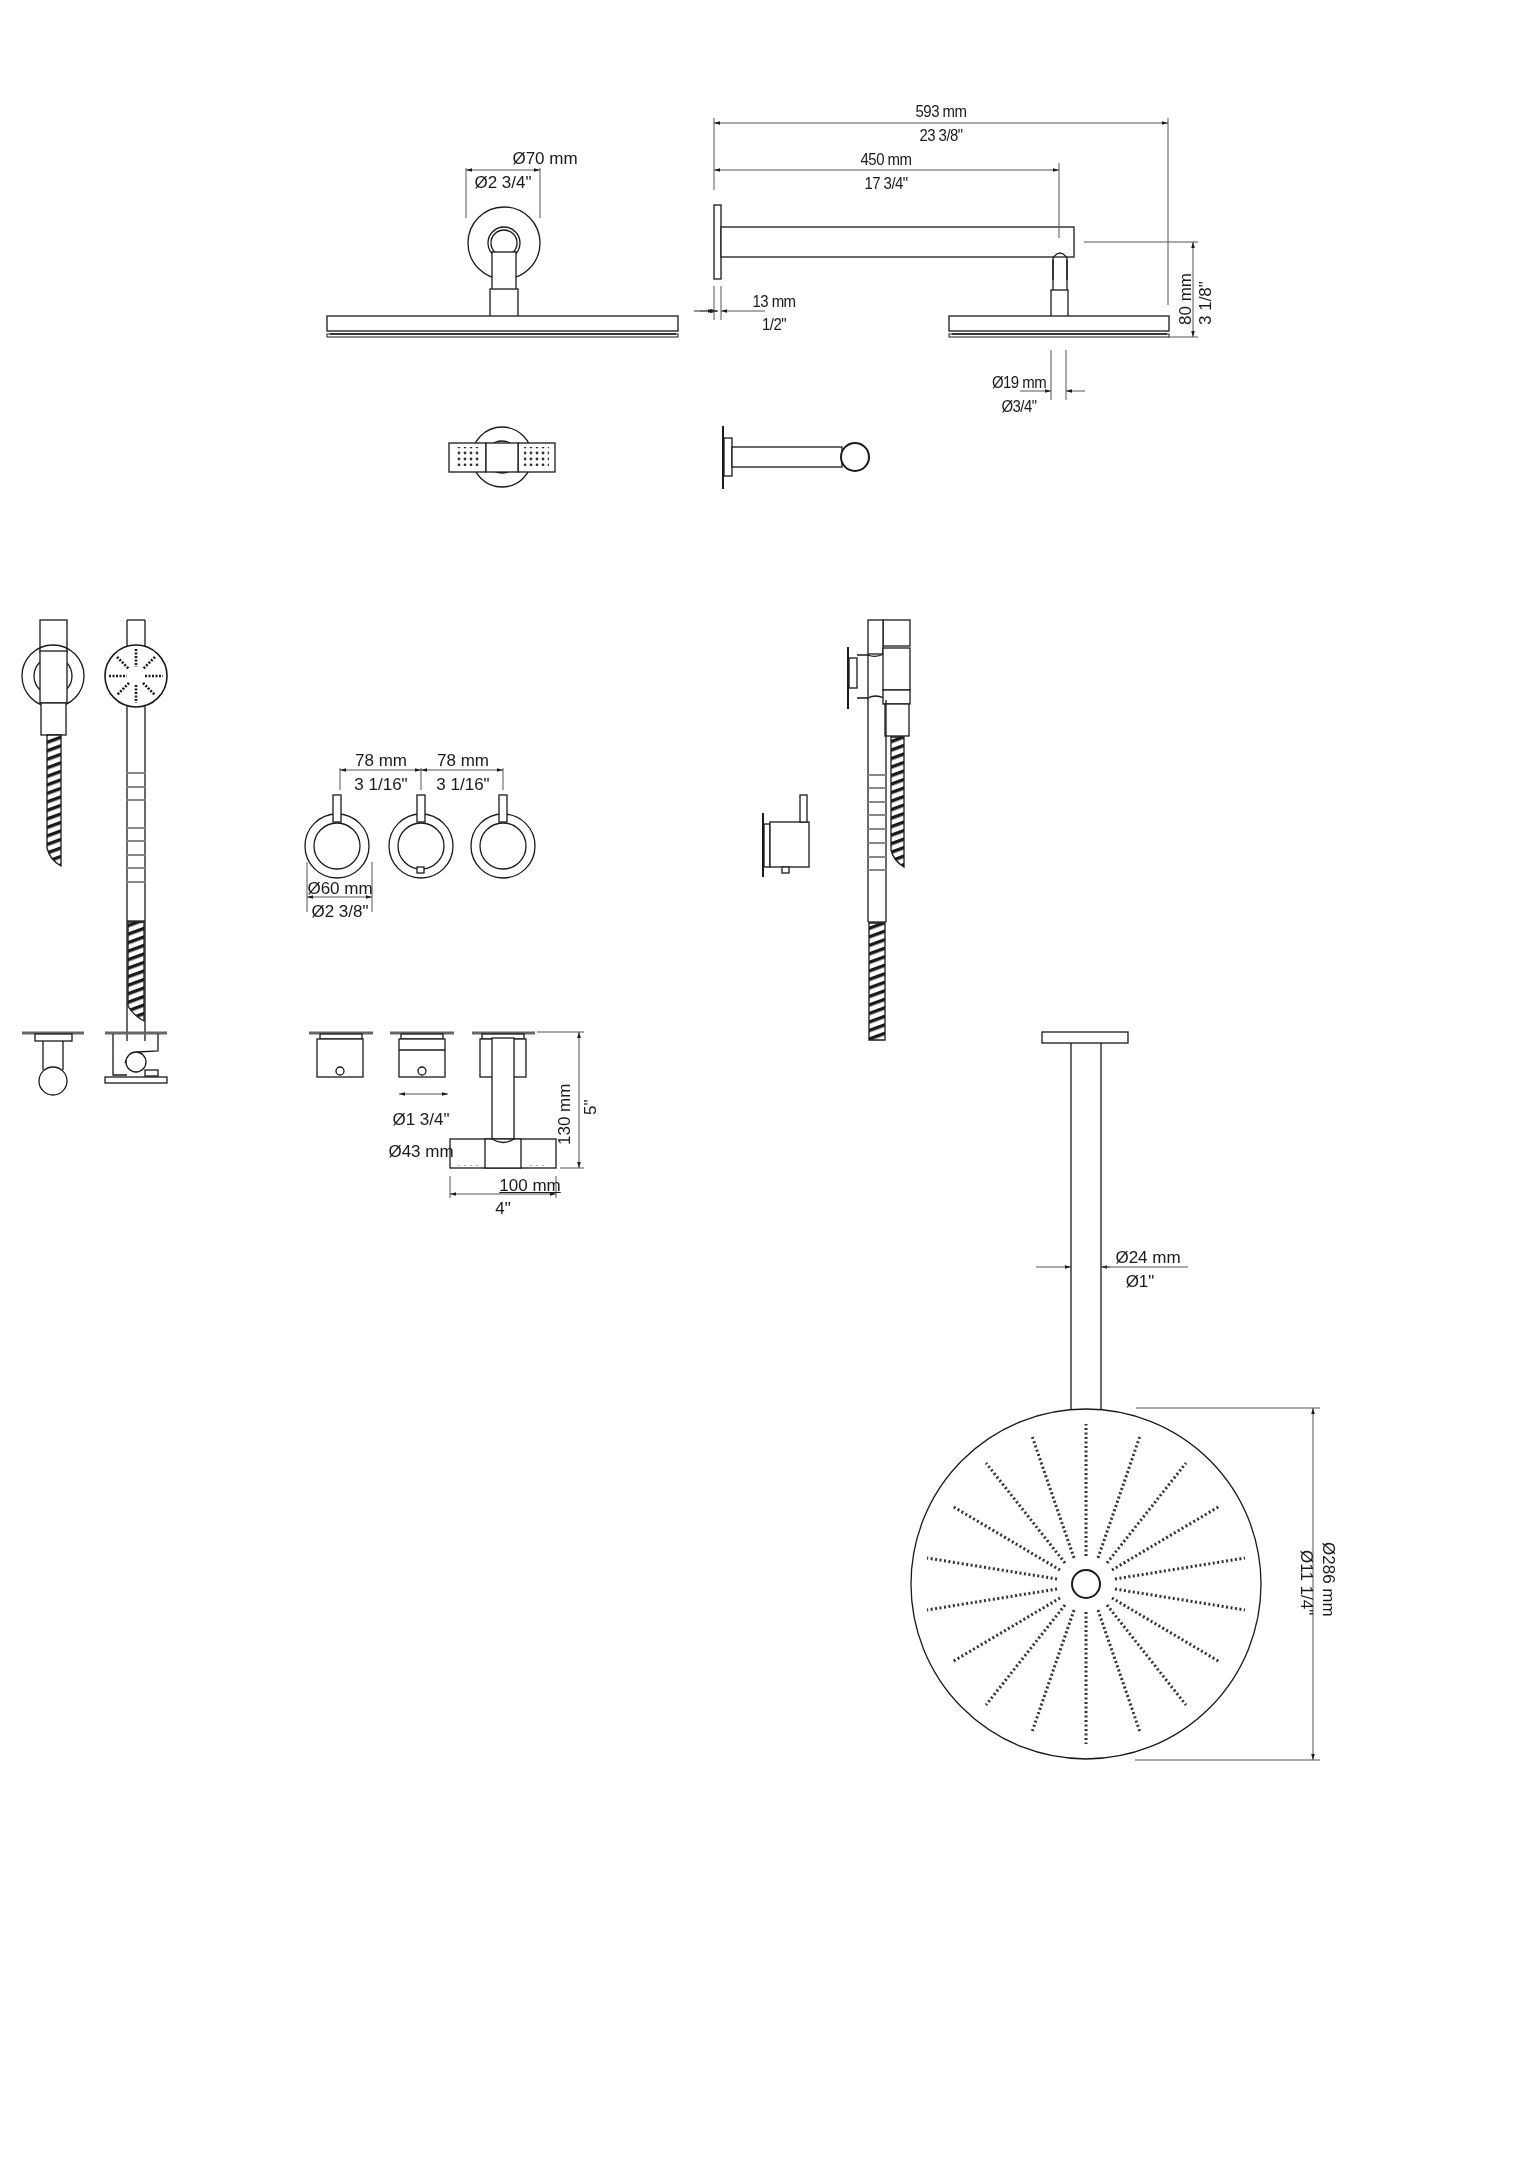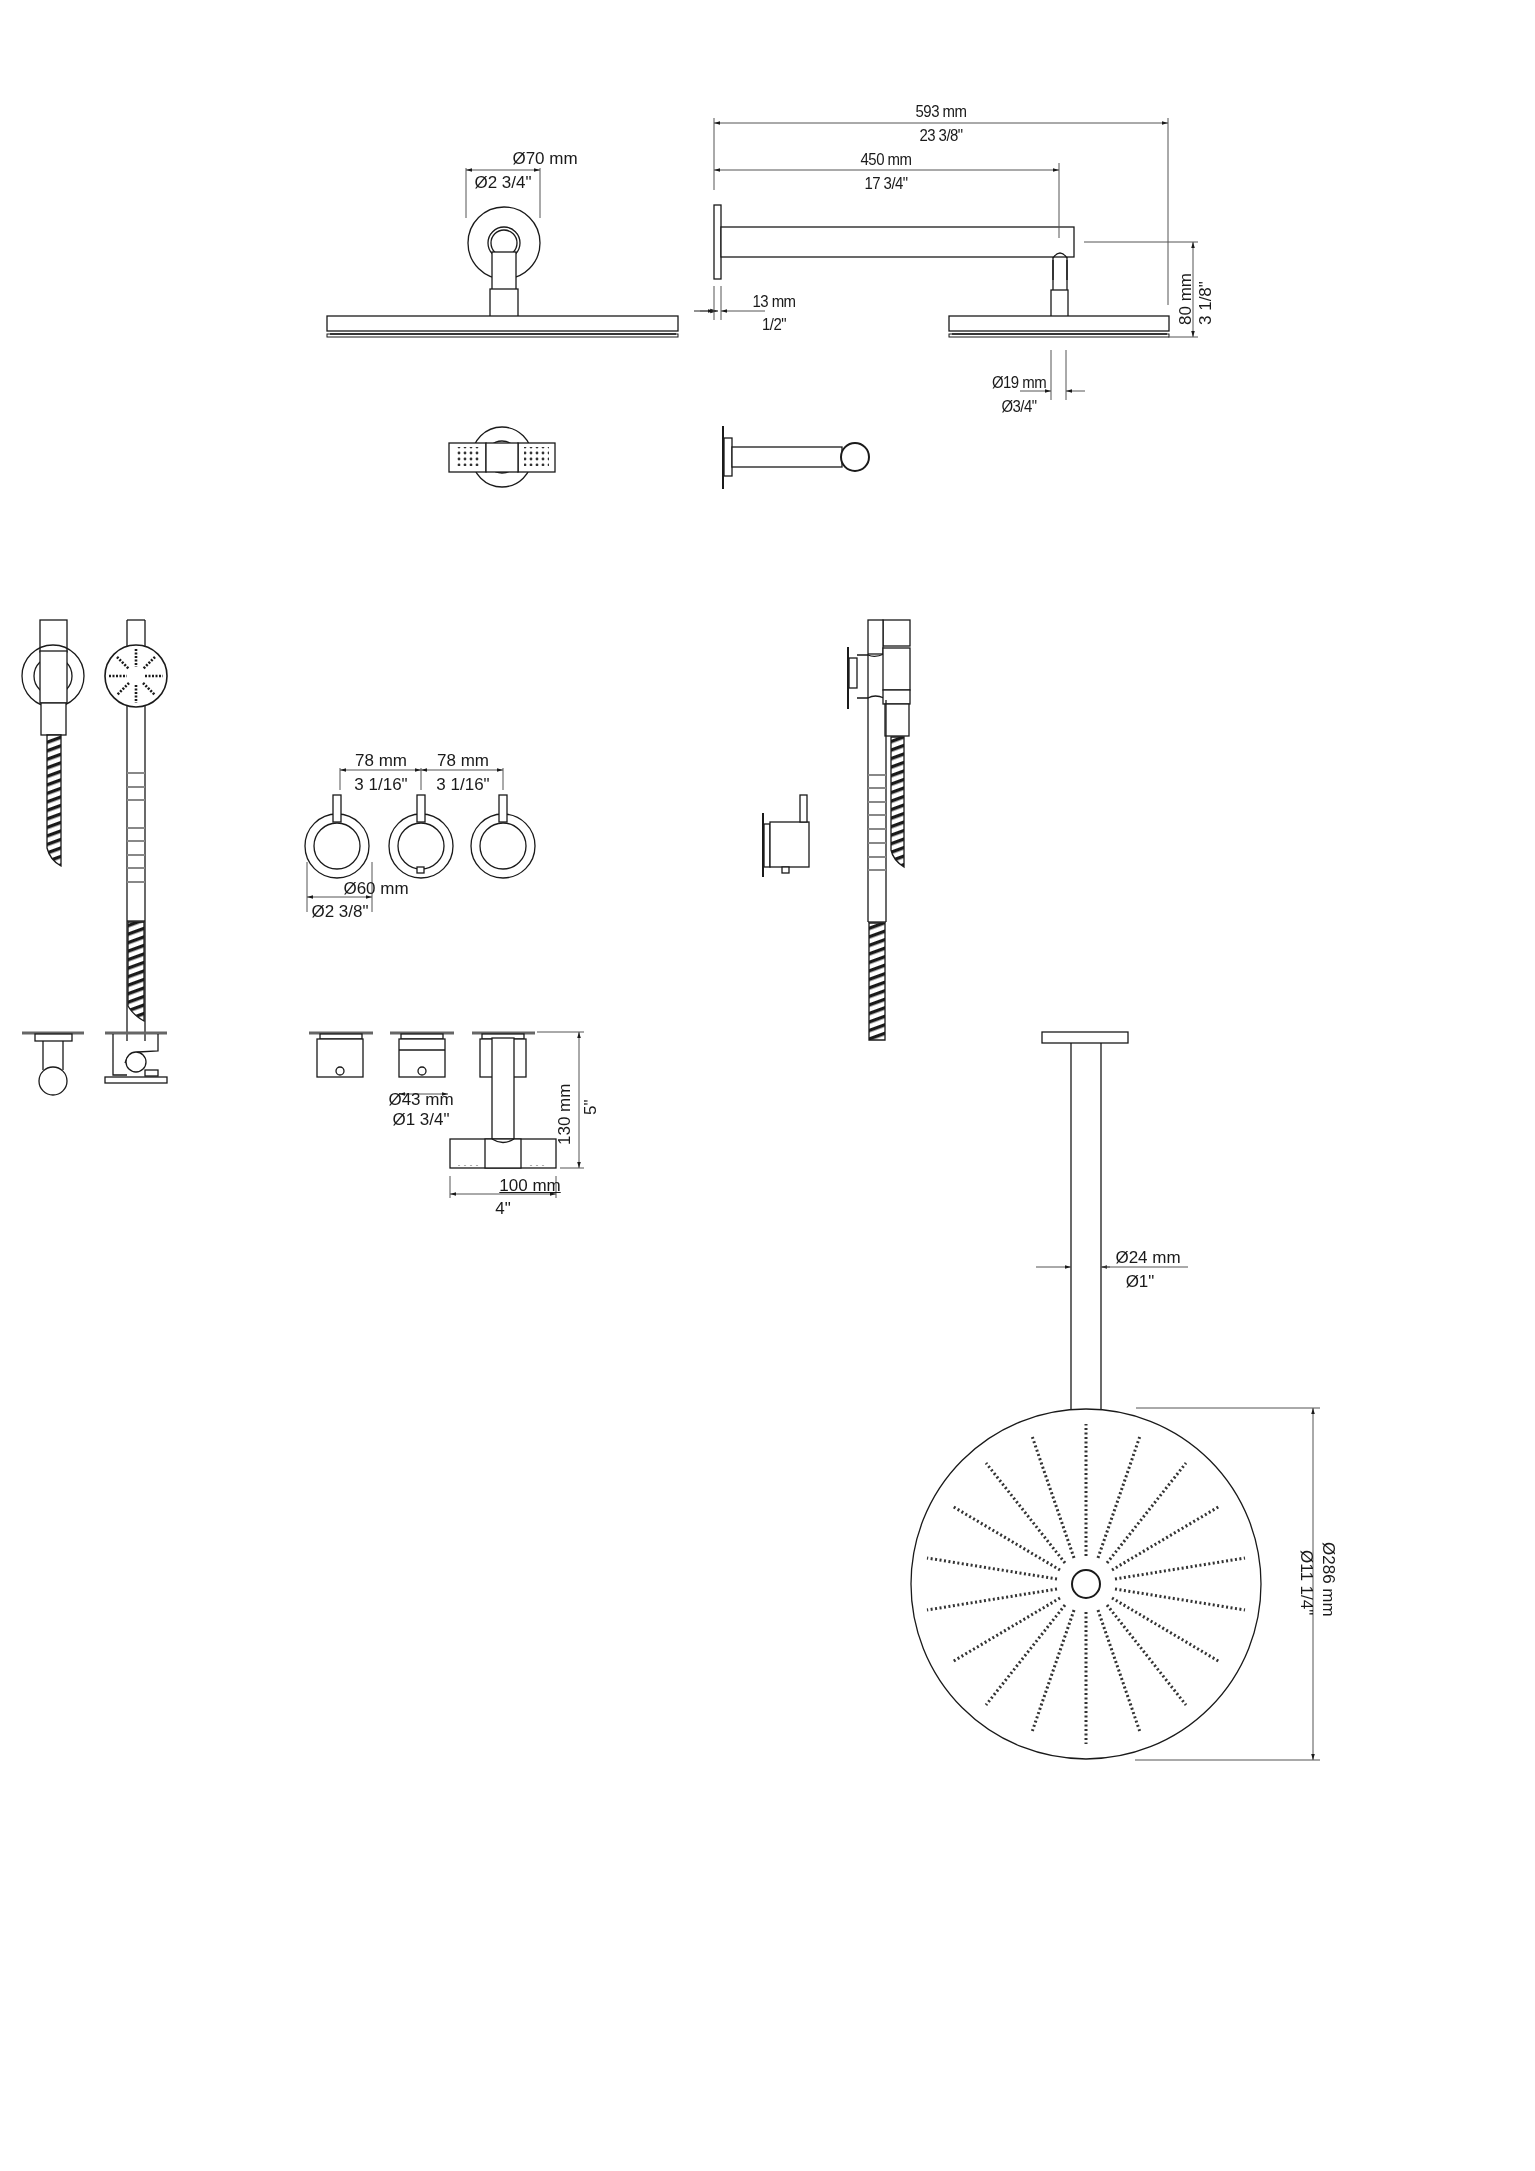--- a/index.html
+++ b/index.html
@@ -291,24 +291,24 @@
 <div class="lbl narrow" style="left:774px; top:315px;">1/2"</div>
 <div class="lbl vert" style="left:1176px; top:325px;">80 mm</div>
 <div class="lbl vert" style="left:1196px; top:325px;">3 1/8"</div>
 <div class="lbl narrow" style="left:1019px; top:373px;">Ø19 mm</div>
 <div class="lbl narrow" style="left:1019px; top:397px;">Ø3/4"</div>
 
 <div class="lbl lbl-c" style="left:381px; top:751px;">78 mm</div>
 <div class="lbl lbl-c" style="left:381px; top:775px;">3 1/16"</div>
 <div class="lbl lbl-c" style="left:463px; top:751px;">78 mm</div>
 <div class="lbl lbl-c" style="left:463px; top:775px;">3 1/16"</div>
-<div class="lbl lbl-c" style="left:340px; top:879px;margin-left:36px;">Ø60 mm</div>
+<div class="lbl lbl-c" style="left:340px; top:879px;">Ø60 mm</div>
 <div class="lbl lbl-c" style="left:340px; top:902px;">Ø2 3/8"</div>
 
-<div class="lbl lbl-c" style="left:421px; top:1090px;text-align:center;">Ø43 mm</div>
+<div class="lbl lbl-c" style="left:421px; top:1142px;text-align:center;">Ø43 mm</div>
 <div class="lbl lbl-c" style="left:421px; top:1110px;">Ø1 3/4"</div>
 <div class="lbl vert" style="left:555px; top:1145px;">130 mm</div>
 <div class="lbl vert" style="left:581px; top:1115px;">5"</div>
 <div class="lbl lbl-c" style="left:530px; top:1176px;text-decoration:underline;">100 mm</div>
 <div class="lbl lbl-c" style="left:503px; top:1199px;">4"</div>
 
 <div class="lbl lbl-c" style="left:1148px; top:1248px;">Ø24 mm</div>
 <div class="lbl lbl-c" style="left:1140px; top:1272px;">Ø1"</div>
 <div class="lbl vert-cw" style="left:1338px; top:1542px;">Ø286 mm</div>
 <div class="lbl vert-cw" style="left:1316px; top:1550px;">Ø11 1/4"</div>

